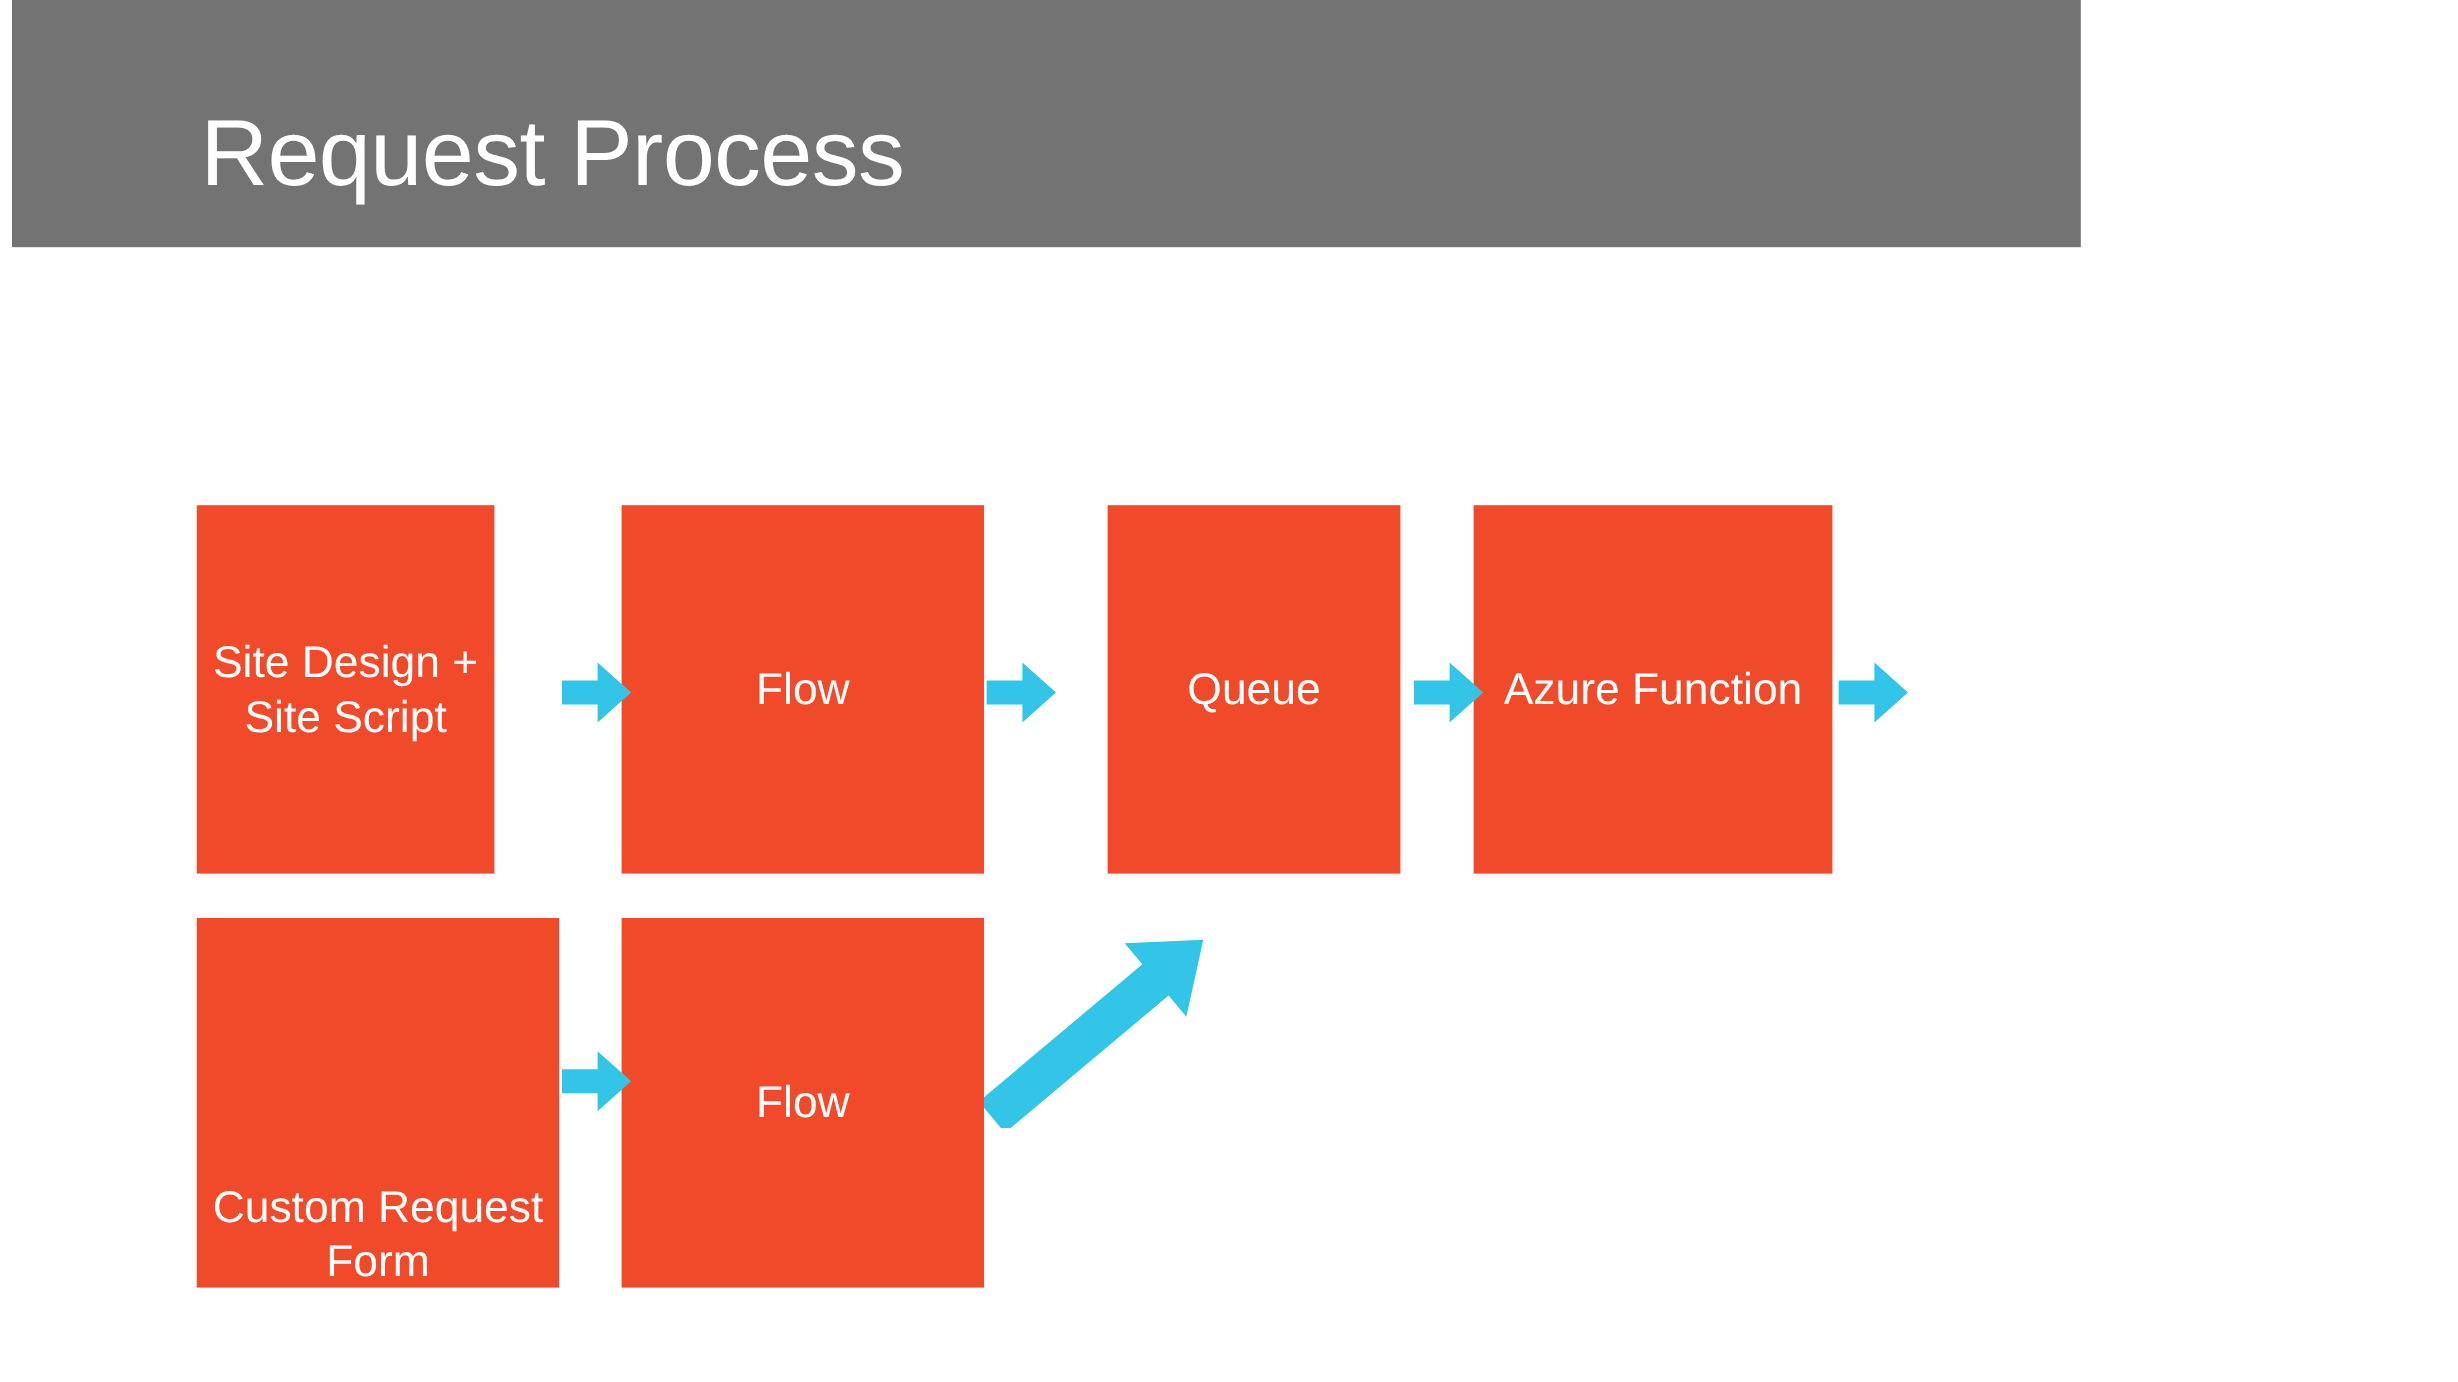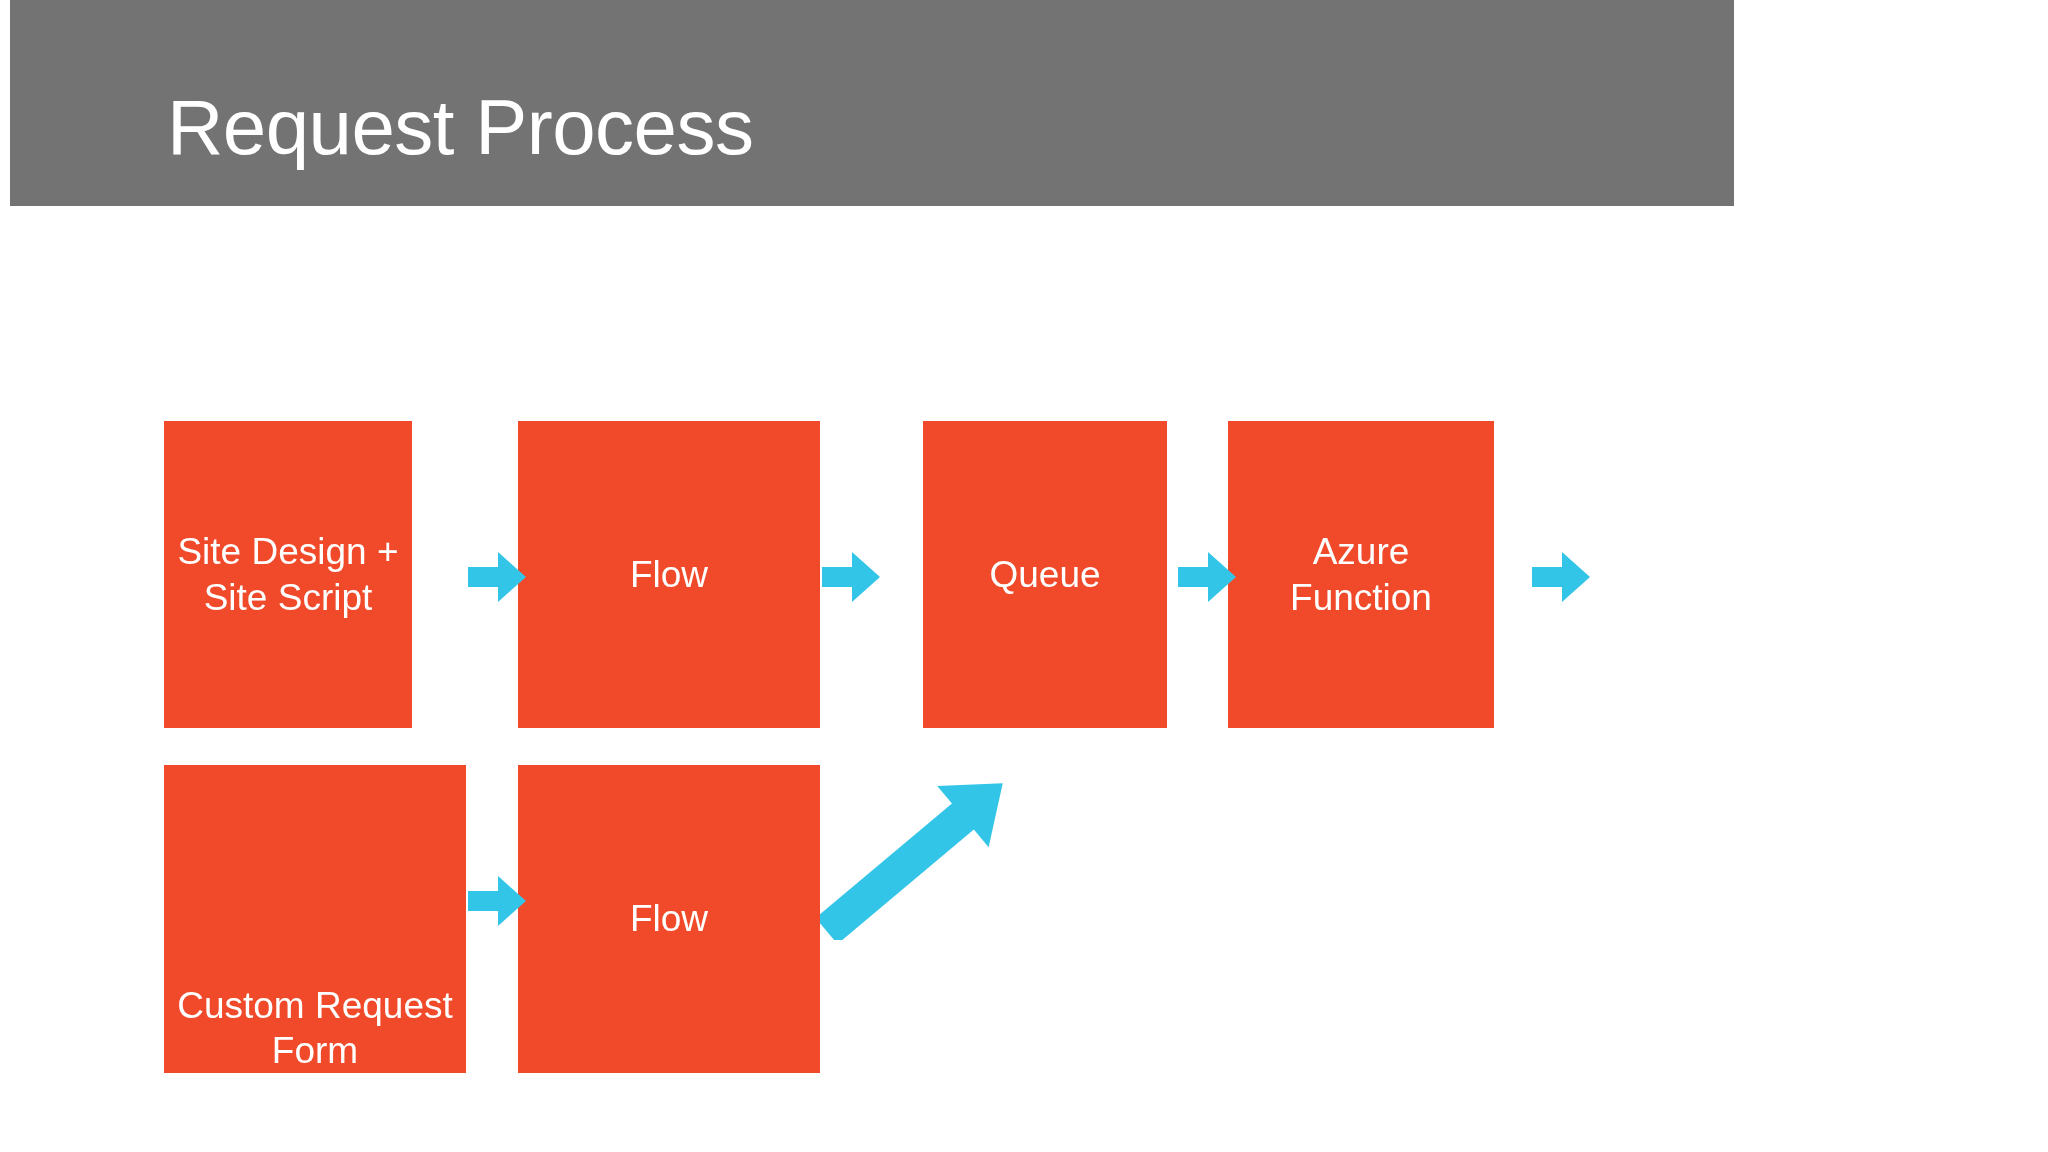--- a/index.html
+++ b/index.html
@@ -59,21 +59,21 @@
     font-weight: 400;
     padding: 0 12px;
     white-space: pre-line;
   }
 
   
   .r1 { top: 421px; height: 307px; }
   .r1.c1 { left: 164px;  width: 248px; }
   .r1.c2 { left: 518px;  width: 302px; }
   .r1.c3 { left: 901px;  width: 244px; margin-left: 22px; }
-  .r1.c4 { left: 1228px; width: 266px; }
+  .r1.c4 { left: 1228px; width: 299px; }
   .r1.c5 { left: 1584px; width: 298px; }
 
   
   .r2 { top: 765px; height: 308px; }
   .r2.c1 { left: 164px; width: 302px; align-items: flex-end; }
   .r2.c2 { left: 518px; width: 302px; }
 
   
   .h-arrow {
     position: absolute;

